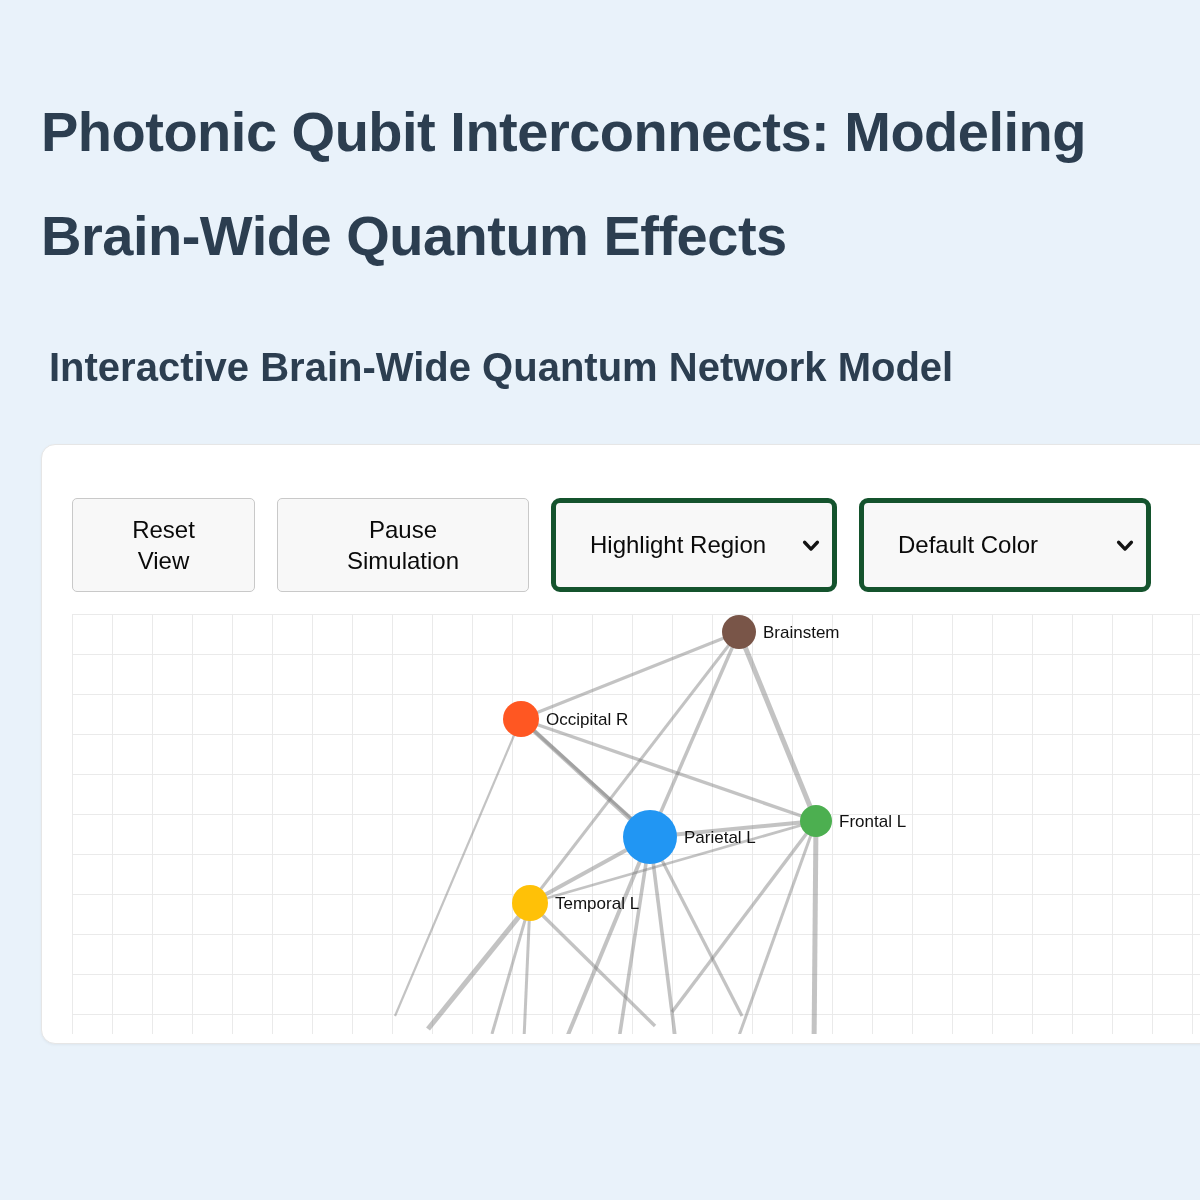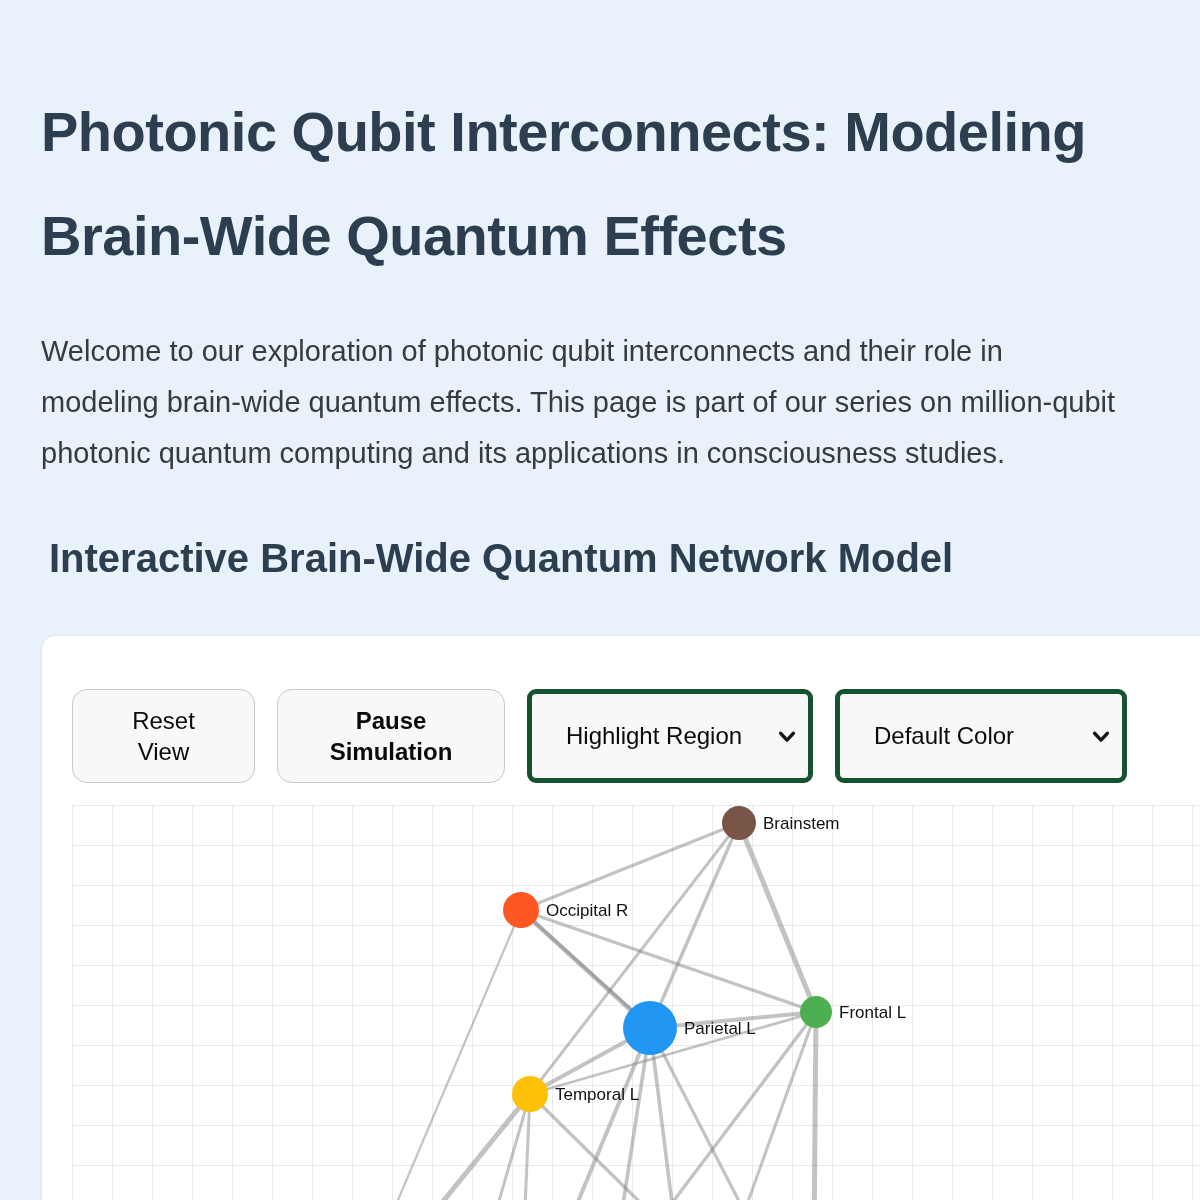--- a/index.html
+++ b/index.html
@@ -34,30 +34,30 @@
     box-shadow: 0 1px 3px rgba(0,0,0,0.05);
     padding: 30px;
   }
 
   .toolbar { display: flex; gap: 22px; margin-top: 23px; align-items: stretch; }
   .btn {
     box-sizing: border-box;
     height: 94px;
     background: #f8f8f8;
     border: 1px solid #c9c9c9;
-    border-radius: 15px;
+    border-radius: 5px;
     color: #0a0a0a;
     font-family: inherit;
     font-size: 24px; line-height: 31px;
     display: flex; align-items: center; justify-content: center;
     text-align: center; cursor: pointer; padding: 0;
   }
   .btn .lbl { display: inline-block; width: min-content; }
   .btn-reset { width: 183px; }
-  .btn-pause { width: 228px; font-weight: bold; }
+  .btn-pause { width: 252px; }
 
   .select-control {
     box-sizing: border-box; position: relative;
     height: 94px;
     background: #f8f8f8;
     border: 5px solid #14532d;
     border-radius: 9px;
     color: #0a0a0a;
     font-size: 24px;
     display: flex; align-items: center;
@@ -78,21 +78,20 @@
     background-size: 40px 40px;
   }
   .network-area svg { position: absolute; left: 0; top: 0; }
 </style>
 </head>
 <body>
 
 <div class="container">
   <h1 class="page-title">Photonic Qubit Interconnects: Modeling Brain-Wide Quantum Effects</h1>
 
-  <p class="intro">Welcome to our exploration of photonic qubit interconnects and their role in modeling brain-wide quantum effects. This page is part of our series on million-qubit photonic quantum computing and its applications in consciousness studies.</p>
 
   <h2 class="section-title">Interactive Brain-Wide Quantum Network Model</h2>
 
   <div class="card">
     <div class="toolbar">
 
       <button class="btn btn-reset">
         <span class="lbl">Reset View</span>
       </button>
 

